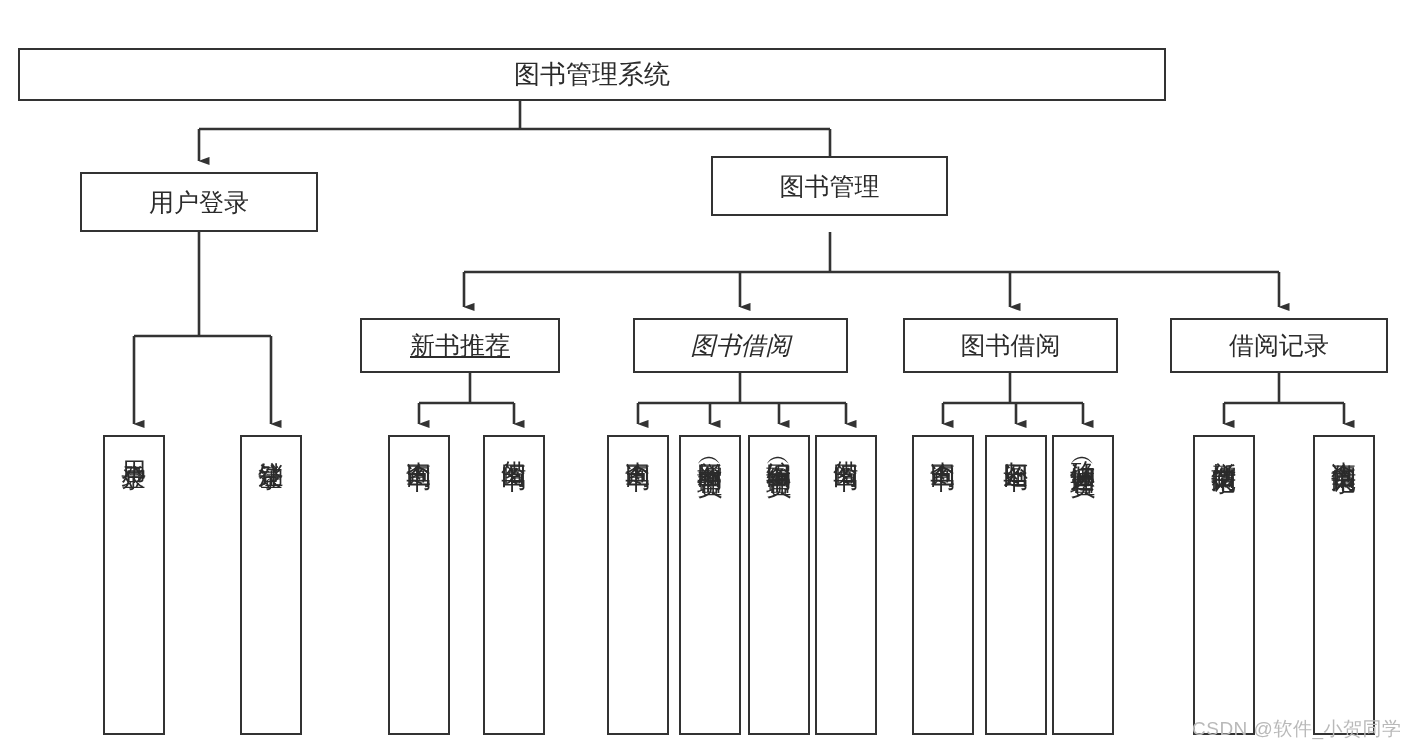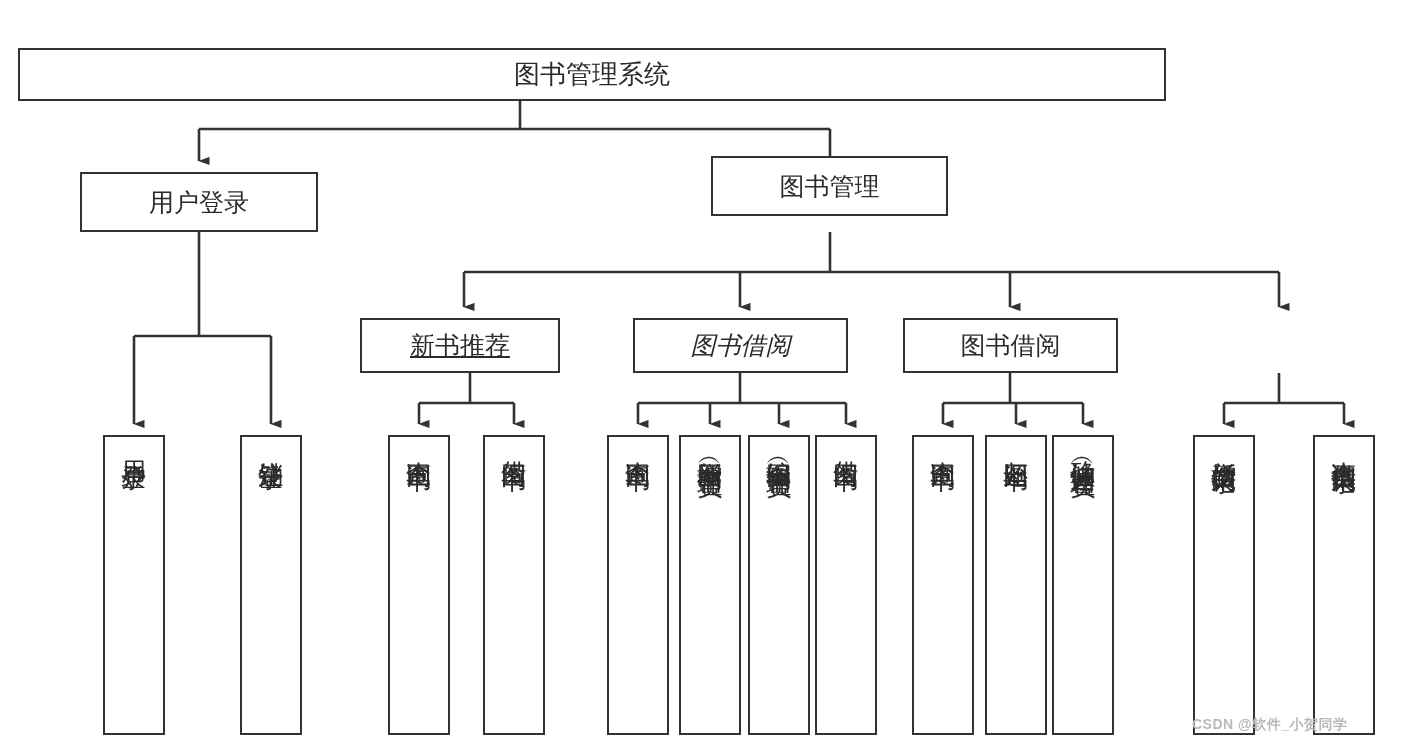--- a/index.html
+++ b/index.html
@@ -53,24 +53,23 @@
     writing-mode: vertical-rl;
     text-orientation: upright;
     white-space: nowrap;
   }
   .node.root {
     font-size: 26px;
   }
   .watermark {
     position: absolute;
     color: #b9b9b9;
-    font-size: 14px;
+    font-size: 19px;
     white-space: nowrap;
     letter-spacing: 0.5px;
-    font-weight: bold;
   }
 </style>
 </head>
 <body>
 
 <div id="diagram-root">
 
   <svg class="connectors" viewBox="0 0 1405 747" xmlns="http://www.w3.org/2000/svg">
     <defs>
       <marker id="arrowhead" markerWidth="9" markerHeight="11" refX="4.5" refY="10.5" orient="auto" markerUnits="userSpaceOnUse">
@@ -135,20 +134,23 @@
 
   <div class="node horizontal" id="node-l2-0" style="left: 360px; top: 318px; width: 200px; height: 55px; text-decoration: underline;">
     <span class="label">新书推荐</span>
   </div>
   <div class="node horizontal" id="node-l2-1" style="left: 633px; top: 318px; width: 215px; height: 55px; font-style: italic;">
     <span class="label">图书借阅</span>
   </div>
   <div class="node horizontal" id="node-l2-2" style="left: 903px; top: 318px; width: 215px; height: 55px;">
     <span class="label">图书借阅</span>
   </div>
+  <div class="node horizontal" id="node-l2-3" style="left: 1170px; top: 318px; width: 218px; height: 55px;">
+    <span class="label">借阅记录</span>
+  </div>
 
   <div class="node vertical" id="node-leaf-0" style="left: 103px; top: 435px; width: 62px; height: 300px;">
     <span class="label">用户登录</span>
   </div>
   <div class="node vertical" id="node-leaf-1" style="left: 240px; top: 435px; width: 62px; height: 300px;">
     <span class="label">注销登录</span>
   </div>
   <div class="node vertical" id="node-leaf-2" style="left: 388px; top: 435px; width: 62px; height: 300px;">
     <span class="label">查询图书</span>
   </div>

